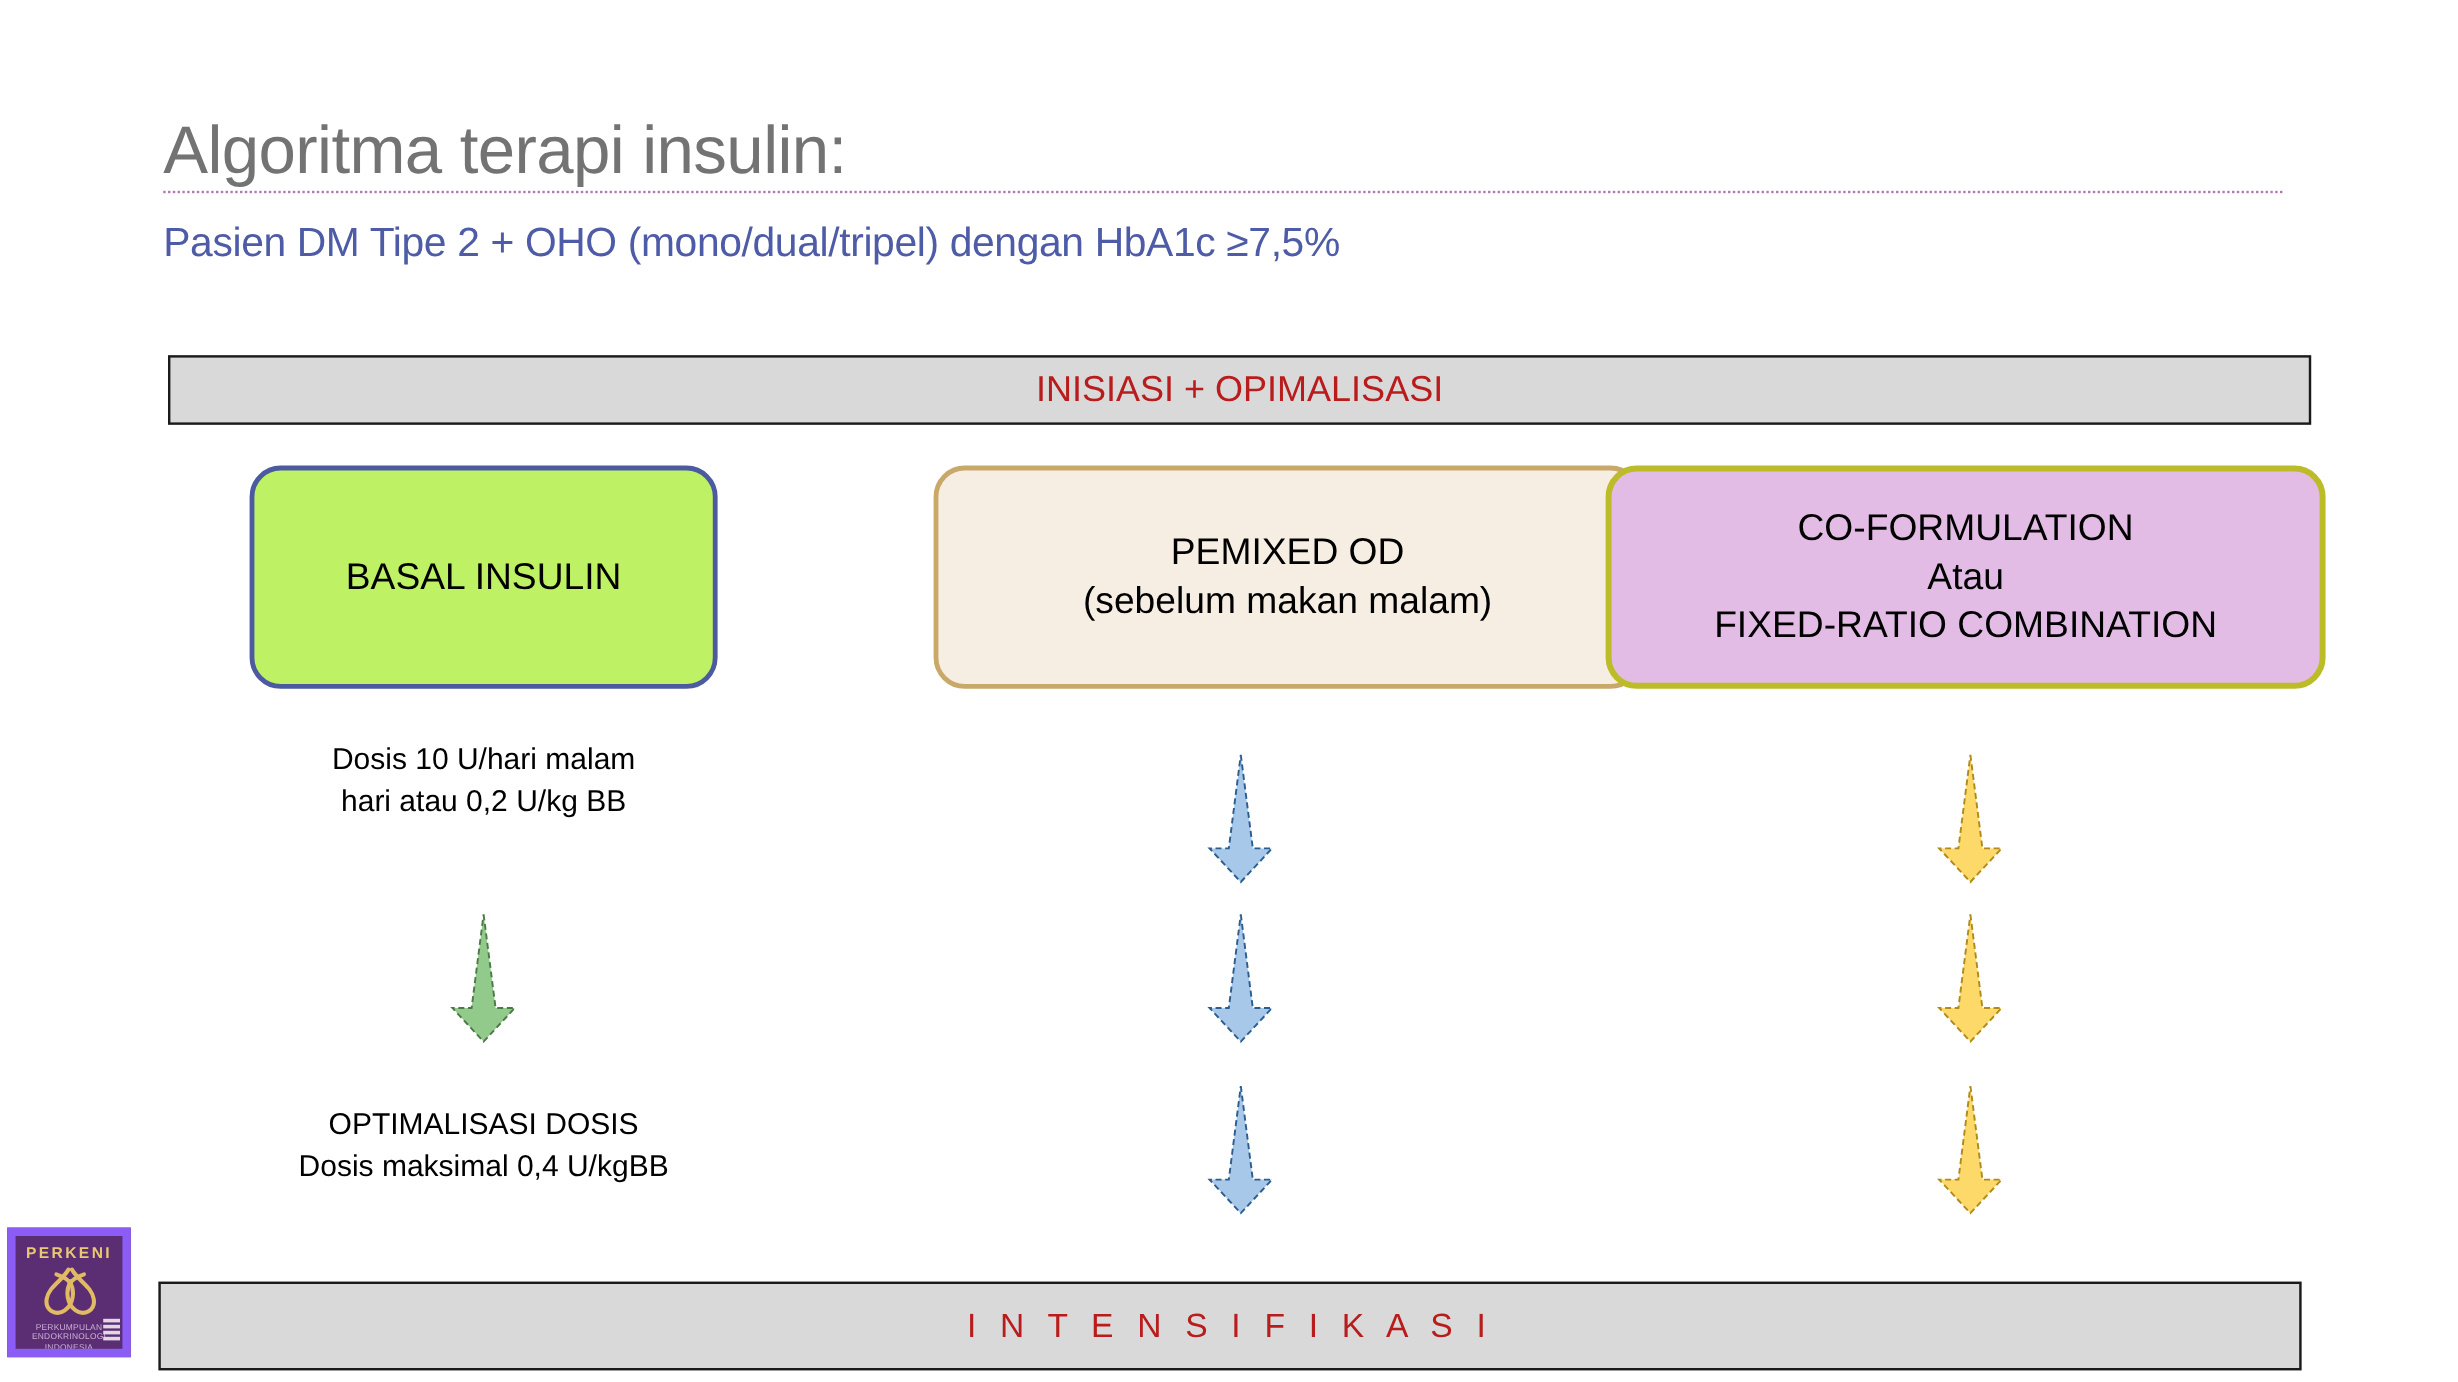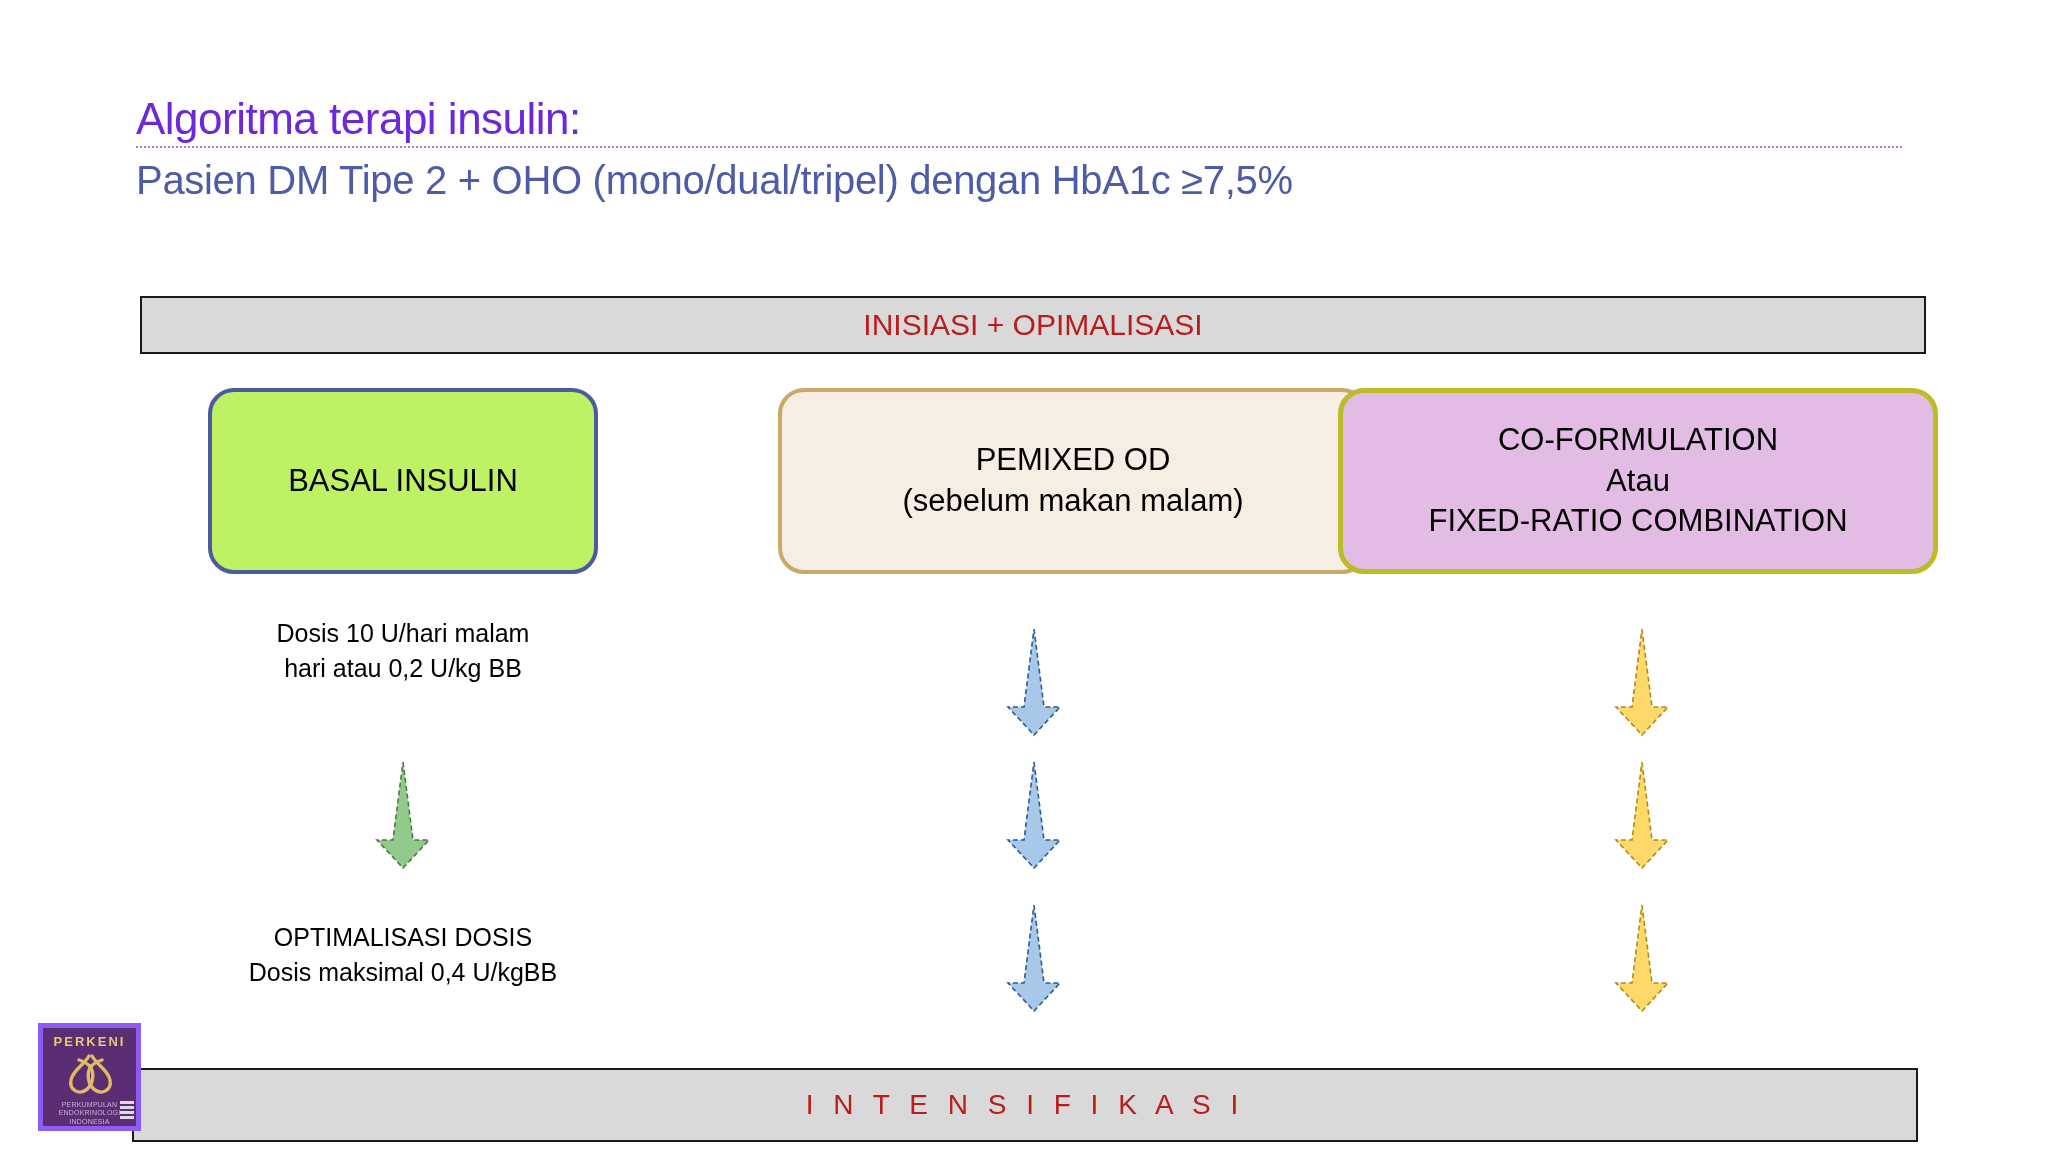--- a/index.html
+++ b/index.html
@@ -16,36 +16,36 @@
   }
 
   
   #title-block {
     position: absolute;
     left: 136px;
     top: 96px;
     width: 1800px;
   }
   #slide-title {
-    font-size: 44px;
+    font-size: 56px;
     font-weight: 400;
-    color: #6d28d9;
+    color: #737373;
     letter-spacing: -0.5px;
     line-height: 1.05;
     white-space: nowrap;
   }
   #title-rule {
     margin-top: 4px;
     width: 1766px;
     height: 0;
     border-bottom: 2px dotted #b07ab0;
   }
   #slide-subtitle {
-    margin-top: 10px;
-    font-size: 40px;
+    margin-top: 22px;
+    font-size: 34px;
     font-weight: 400;
     color: #4e5ba6;
     letter-spacing: -0.3px;
     white-space: nowrap;
   }
 
   
   .banner {
     position: absolute;
     background: #d9d9d9;
@@ -136,26 +136,26 @@
   .arrow {
     position: absolute;
     width: 68px;
     height: 110px;
   }
   .arrow svg { display: block; width: 100%; height: 100%; }
 
   
   #perkeni-logo {
     position: absolute;
-    left: 38px;
+    left: 6px;
     top: 1023px;
     width: 103px;
     height: 108px;
     background: #5b2d72;
-    border: 5px solid #8b5cf6;
+    border: 7px solid #8b5cf6;
     box-sizing: border-box;
     display: flex;
     flex-direction: column;
     align-items: center;
     overflow: hidden;
   }
   #perkeni-wordmark {
     margin-top: 6px;
     font-size: 13px;
     letter-spacing: 2px;

